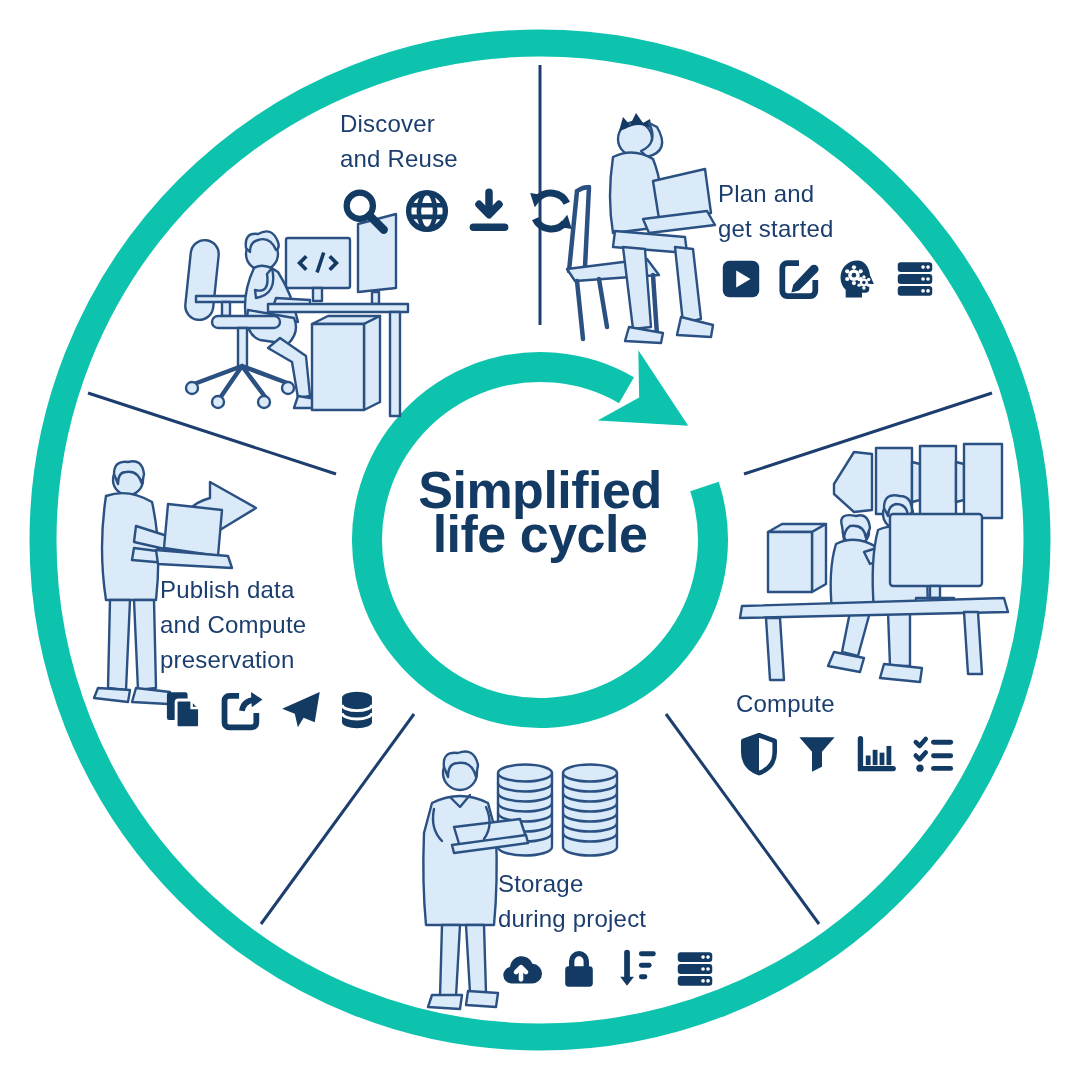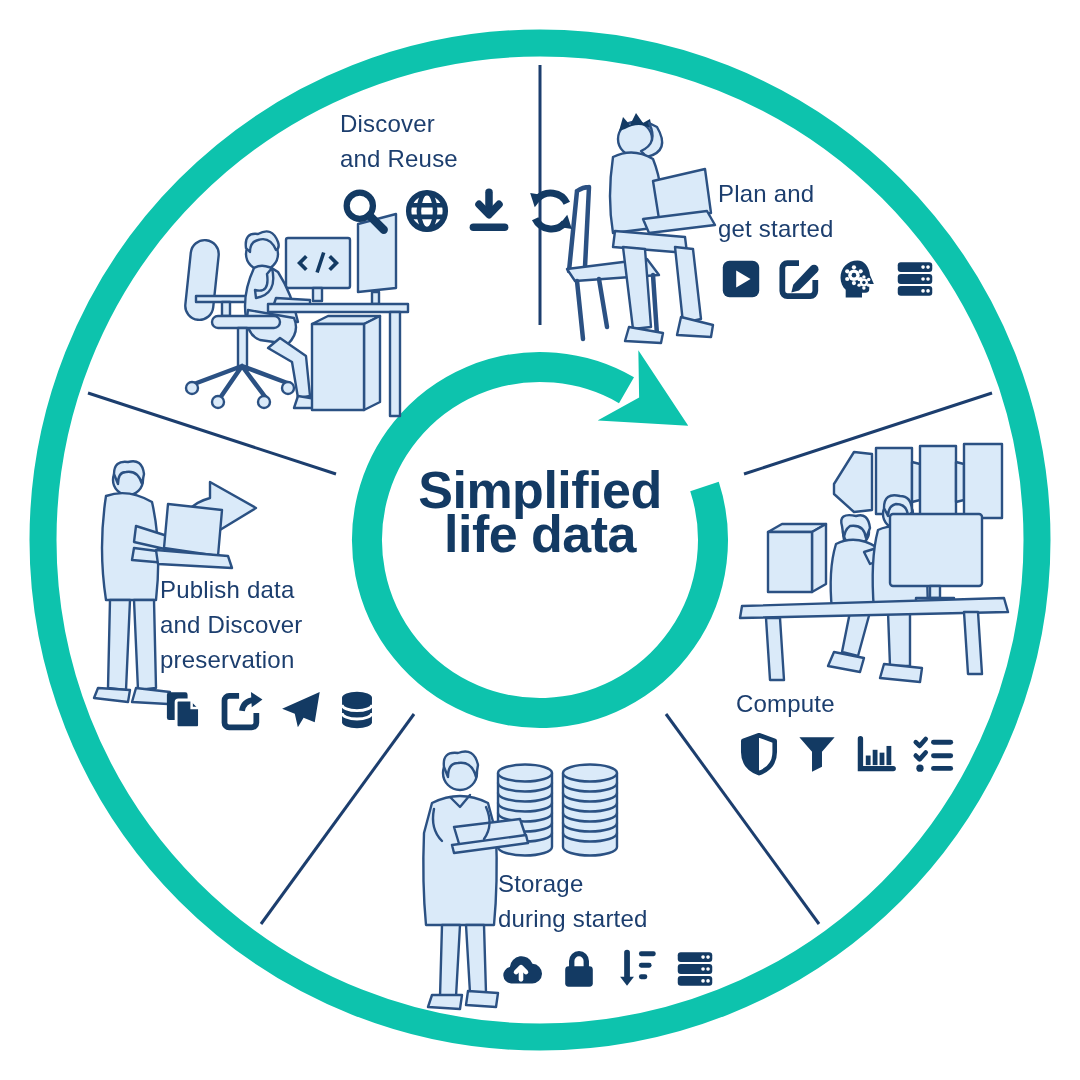--- a/index.html
+++ b/index.html
@@ -49,21 +49,21 @@
     <line class="divider" x1="540" y1="65" x2="540" y2="325"></line>
     <line class="divider" x1="992" y1="393" x2="744" y2="474"></line>
     <line class="divider" x1="88" y1="393" x2="336" y2="474"></line>
     <line class="divider" x1="261" y1="924" x2="414" y2="714"></line>
     <line class="divider" x1="819" y1="924" x2="666" y2="714"></line>
     <path class="cycle" d="M 704.5 486.5 A 173 173 0 1 1 626.5 390.2" stroke-width="30" marker-end="url(#arw)"></path>
   </svg>
 
   <div class="title">
     <div>Simplified</div>
-    <div>life data</div>
+    <div>life cycle</div>
   </div>
 
   <svg class="illo" viewBox="0 0 250 225" style="left:160px;top:198px;width:250px;height:225px">
     <polygon class="sh" points="198,26 236,16 236,90 198,94"></polygon>
     <rect class="sh" x="212" y="94" width="7" height="12"></rect>
     <rect class="sh" x="126" y="40" width="64" height="50" rx="2"></rect>
     <path class="ink" d="M145 57 l-8 8 8 8 2.6-2.6 -5.4-5.4 5.4-5.4 Z M171 57 l8 8 -8 8 -2.6-2.6 5.4-5.4 -5.4-5.4 Z M162 54 l3.4 1 -6.6 20 -3.4-1 Z"></path>
     <rect class="sh" x="153" y="90" width="9" height="13"></rect>
     <rect class="sh" x="28" y="42" width="28" height="80" rx="14" transform="rotate(6 42 82)"></rect>
     <path class="sh" d="M36 98 L96 98 L96 104 L36 104 Z"></path>
@@ -268,21 +268,21 @@
         <circle cx="5.2" cy="19.4" r="1.9" stroke="none"></circle>
         <rect x="11" y="4.6" width="11.5" height="2.6" rx="1.3" stroke="none"></rect>
         <rect x="11" y="11.6" width="11.5" height="2.6" rx="1.3" stroke="none"></rect>
         <rect x="11" y="18.2" width="11.5" height="2.6" rx="1.3" stroke="none"></rect>
       </svg>
     </div>
   </div>
 
   <div class="label-block" style="left:498px;top:866px">
     <div class="line">Storage</div>
-    <div class="line">during started</div>
+    <div class="line">during project</div>
     <div class="icon-row">
       <svg viewBox="0 0 24 24" fill="currentColor">
         <path d="M6.8 19.5 A4.3 4.3 0 0 1 6.2 11 A6.1 6.1 0 0 1 18 9.3 A3.9 3.9 0 0 1 17.7 19.5 Z"></path>
         <path d="M12 17.4 V12" fill="none" stroke="#fff" stroke-width="2.4" stroke-linecap="round"></path>
         <path d="M9.4 13.6 L12 11 L14.6 13.6" fill="none" stroke="#fff" stroke-width="2.4" stroke-linecap="round" stroke-linejoin="round"></path>
       </svg>
       <svg viewBox="0 0 24 24" fill="currentColor" stroke="currentColor">
         <path d="M8.2 11 V7.8 A3.8 3.8 0 0 1 15.8 7.8 V11" fill="none" stroke-width="2.8"></path>
         <rect x="4.8" y="10.6" width="14.4" height="10.6" rx="1.8" stroke="none"></rect>
       </svg>
@@ -302,21 +302,21 @@
           <circle cx="18.8" cy="12" r="0.95" fill="#fff"></circle>
         <rect x="3" y="15.6" width="18" height="5.2" rx="1.6"></rect>
           <circle cx="16.2" cy="18.2" r="0.95" fill="#fff"></circle>
           <circle cx="18.8" cy="18.2" r="0.95" fill="#fff"></circle>
       </svg>
     </div>
   </div>
 
   <div class="label-block" style="left:160px;top:572px">
     <div class="line">Publish data</div>
-    <div class="line">and Discover</div>
+    <div class="line">and Compute</div>
     <div class="line">preservation</div>
     <div class="icon-row">
       <svg viewBox="0 0 24 24" fill="currentColor">
         <rect x="3.6" y="2.8" width="10.8" height="14.4" rx="1.2"></rect>
         <path d="M9.6 6.8 H16.5 L20.6 10.9 V20 A1.2 1.2 0 0 1 19.4 21.2 H9.6 A1.2 1.2 0 0 1 8.4 20 V8 A1.2 1.2 0 0 1 9.6 6.8 Z" stroke="#fff" stroke-width="1.5"></path>
         <path d="M16.5 6.8 V10.9 H20.6" fill="none" stroke="#fff" stroke-width="1.3"></path>
       </svg>
       <svg viewBox="0 0 24 24" fill="currentColor" stroke="currentColor">
         <path d="M20 13.5 V18.6 A2.4 2.4 0 0 1 17.6 21 H5.8 A2.4 2.4 0 0 1 3.4 18.6 V7 A2.4 2.4 0 0 1 5.8 4.6 H11" fill="none" stroke-width="3"></path>
         <path d="M12.5 12.5 C13 8.8 15.4 7 19 6.7" fill="none" stroke-width="3"></path>

